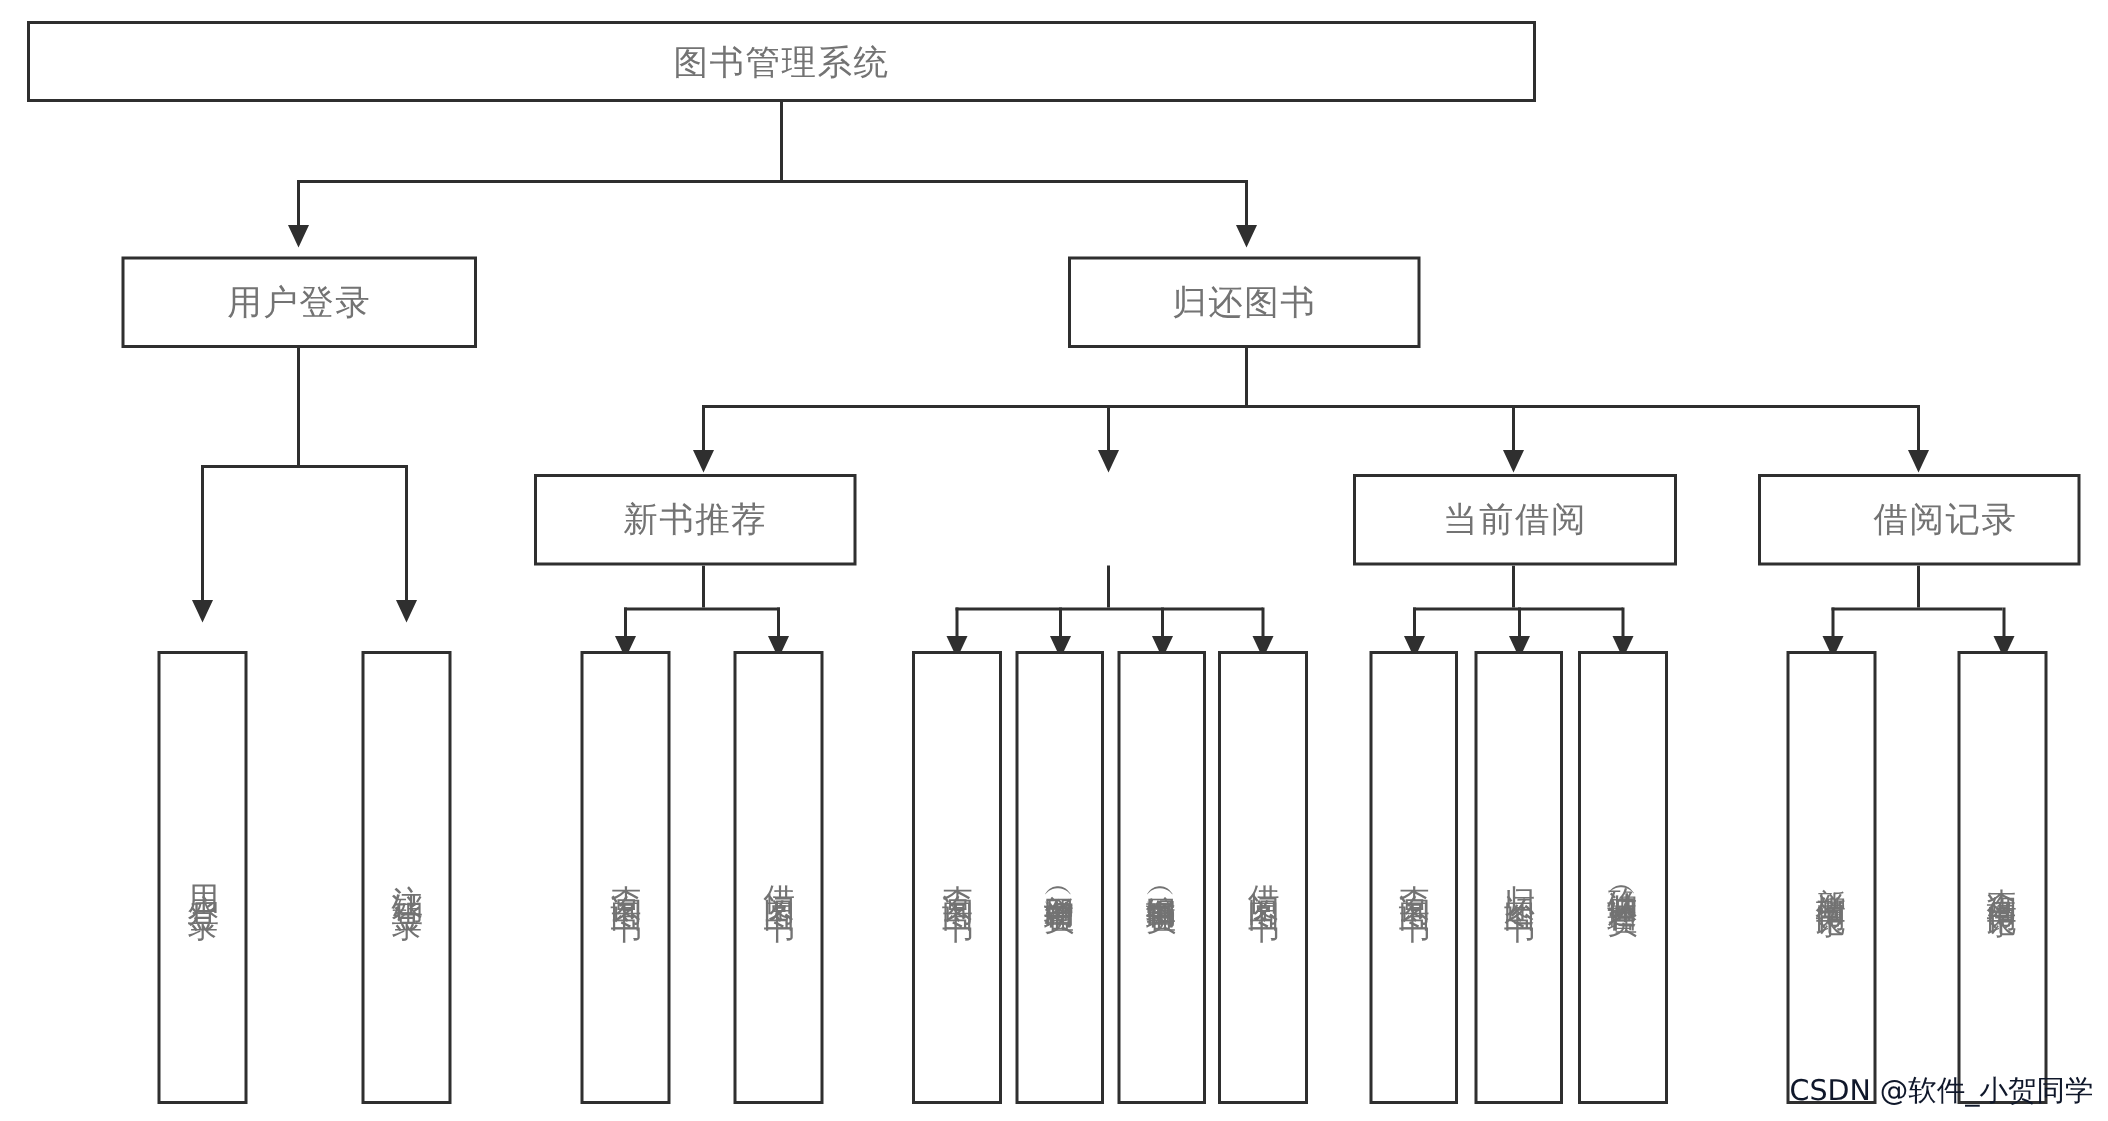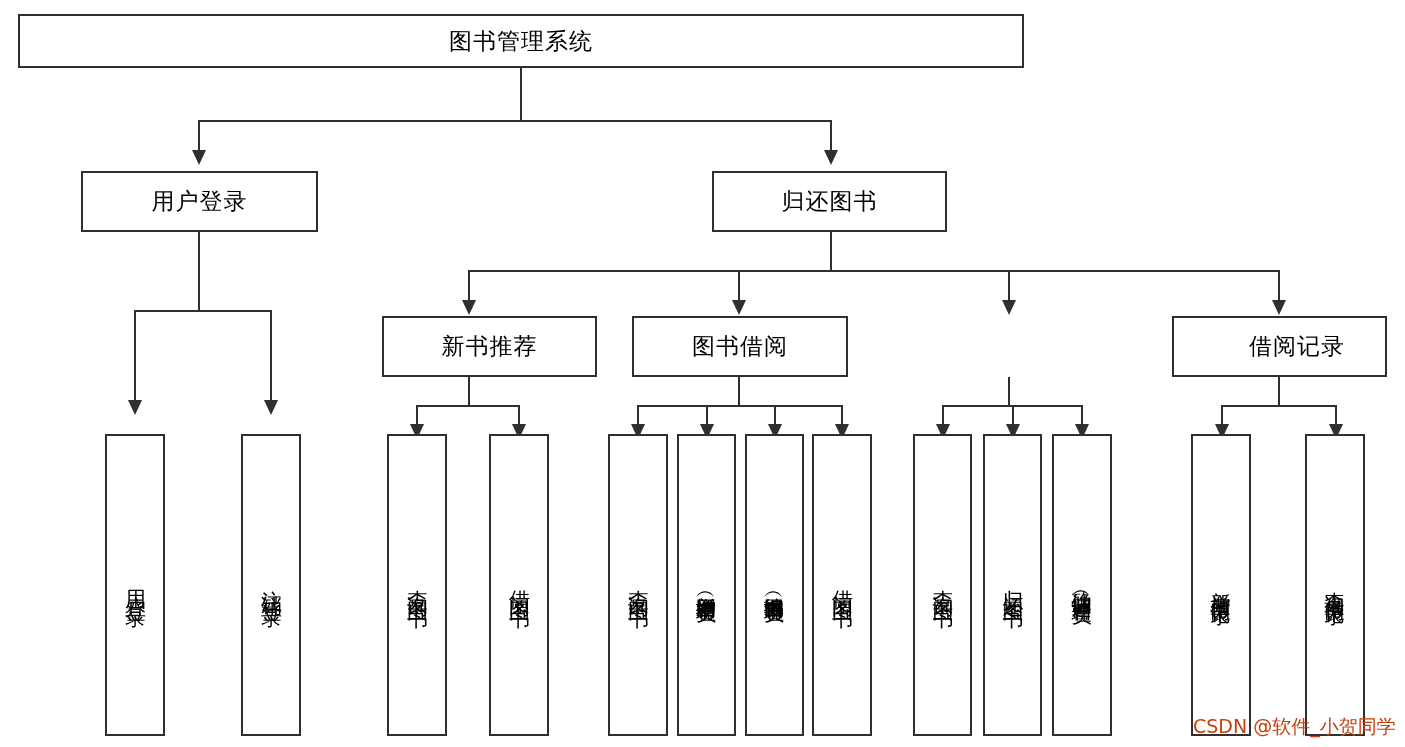--- a/index.html
+++ b/index.html
@@ -19,21 +19,21 @@
   }
   
   .node {
     position: absolute;
     box-sizing: border-box;
     background: #ffffff;
     border: 2px solid #2f2f2f;
     display: flex;
     align-items: center;
     justify-content: center;
-    color: #000000;
+    color: #737373;
   }
   .node.h {
     font-size: 23px;
     letter-spacing: 1px;
   }
   .node.v {
     font-size: 21px;
   }
   .node.v .vtext {
     writing-mode: vertical-rl;
@@ -57,21 +57,21 @@
     position: absolute;
     width: 0;
     height: 0;
     border-left: 7px solid transparent;
     border-right: 7px solid transparent;
     border-top: 15px solid #2f2f2f;
   }
   
   #watermark {
     position: absolute;
-    color: #c2410c;
+    color: #0f172a;
     font-size: 19px;
     white-space: nowrap;
     pointer-events: none;
   }
 </style>
 </head>
 <body>
 
 <div id="canvas">
 
@@ -138,25 +138,25 @@
     <span class="htext">图书管理系统</span>
   </div>
 
   <div class="node h" style="left:81px; top:171px; width:237px; height:61px;">
     <span class="htext">用户登录</span>
   </div>
   <div class="node h" style="left:712px; top:171px; width:235px; height:61px;">
     <span class="htext">归还图书</span>
   </div>
 
-  <div class="node h" style="left:382px; top:316px; width:215px; height:61px;">
+  <div class="node h" style="left:356px; top:316px; width:215px; height:61px;">
     <span class="htext">新书推荐</span>
   </div>
-  <div class="node h" style="left:632px; top:316px; width:216px; height:61px;">
-    <span class="htext">图书借阅</span>
+  <div class="node h" style="left:902px; top:316px; width:216px; height:61px;">
+    <span class="htext">当前借阅</span>
   </div>
   <div class="node h" style="left:1172px; top:316px; width:215px; height:61px;padding-left:35px;">
     <span class="htext">借阅记录</span>
   </div>
 
   <div class="node v" style="left:105px; top:434px; width:60px; height:302px;">
     <span class="vtext">用户登录</span>
   </div>
   <div class="node v" style="left:241px; top:434px; width:60px; height:302px;">
     <span class="vtext">注销登录</span>

